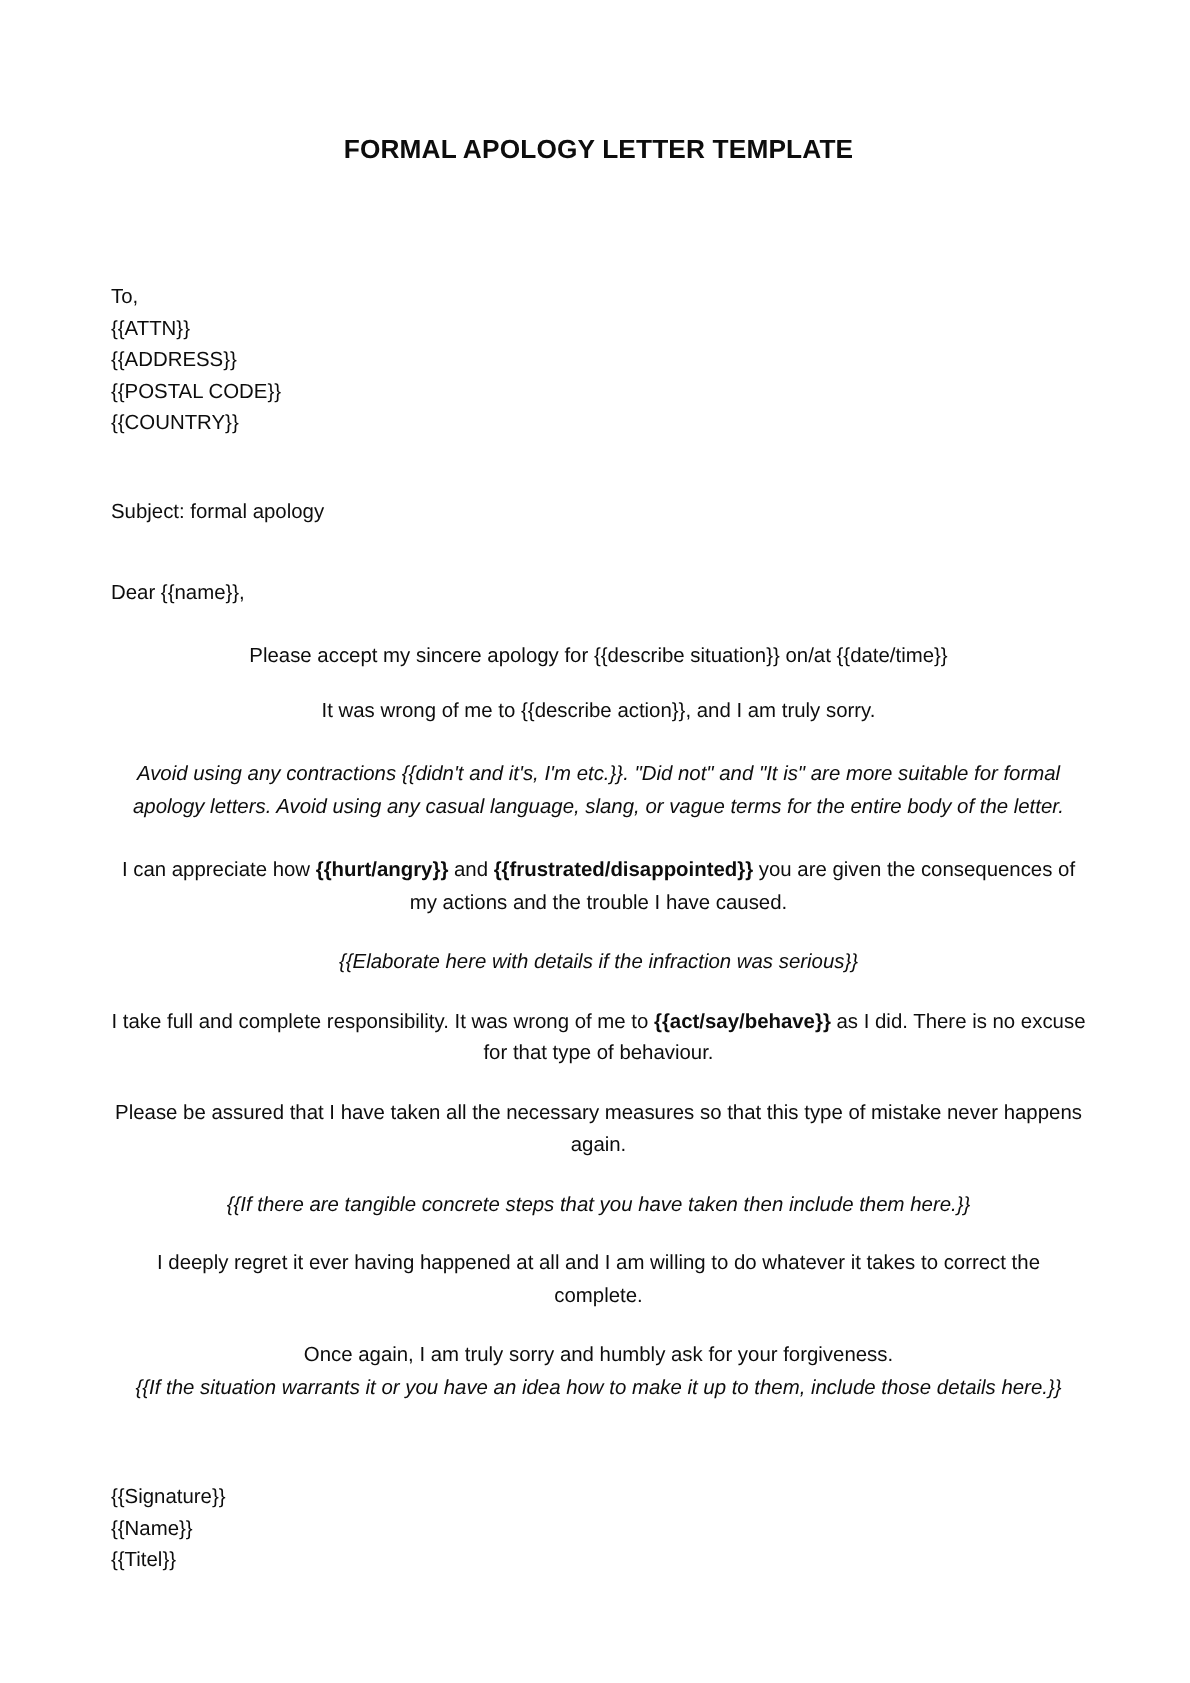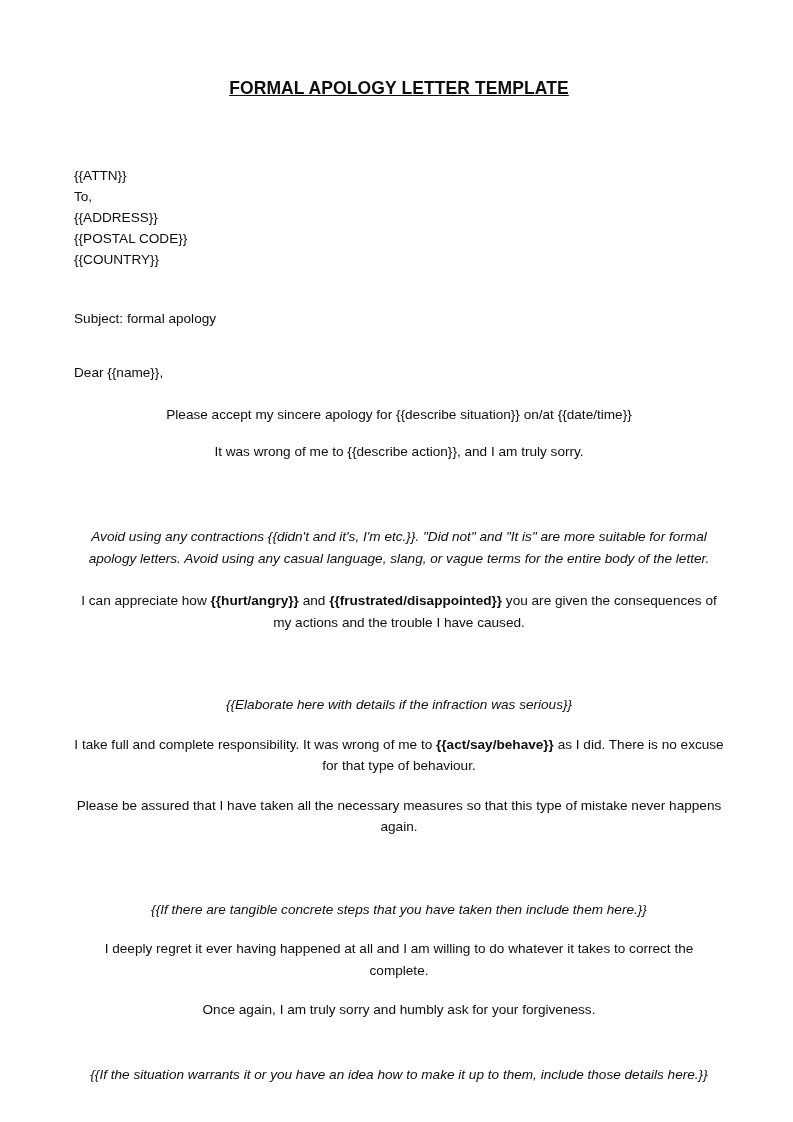--- a/index.html
+++ b/index.html
@@ -27,40 +27,38 @@
     position: absolute;
     left: 74px;
     top: 0;
     width: 650px;
   }
   .doc-title {
     text-align: center;
     font-size: 17.5px;
     font-weight: bold;
     letter-spacing: 0.1px;
-    margin: 0;
+    margin: 11px;
     padding-top: 78px;
     line-height: 1.2;
-    text-decoration: underline;
   }
   .line {
     font-size: 13.6px;
     line-height: 21px;
     margin: 0;
     white-space: pre-wrap;
   }
   .para {
     font-size: 13.6px;
     line-height: 21.5px;
     margin: 0;
     text-align: center;
   }
   .italic {
     font-style: italic;
-    margin-top: 43px;
   }
   .b {
     font-weight: bold;
   }
   .gap-date   { height: 30px; }
   .gap-to     { height: 36px; }
   .gap-subj   { height: 38px; }
   .gap-dear   { height: 33px; }
   .gap-sm     { height: 15px; }
   .gap-md     { height: 18px; }
@@ -75,22 +73,22 @@
   <div class="content">
 
     <h1 class="doc-title">FORMAL APOLOGY LETTER TEMPLATE</h1>
 
     <div class="gap-date"></div>
 
 
     <div class="gap-to"></div>
 
     <div>
+      <p class="line">To,</p>
       <p class="line">{{ATTN}}</p>
-      <p class="line">To,</p>
       <p class="line">{{ADDRESS}}</p>
       <p class="line">{{POSTAL CODE}}</p>
       <p class="line">{{COUNTRY}}</p>
     </div>
 
     <div class="gap-subj"></div>
 
     <p class="line">Subject: formal apology</p>
 
     <div class="gap-dear"></div>

